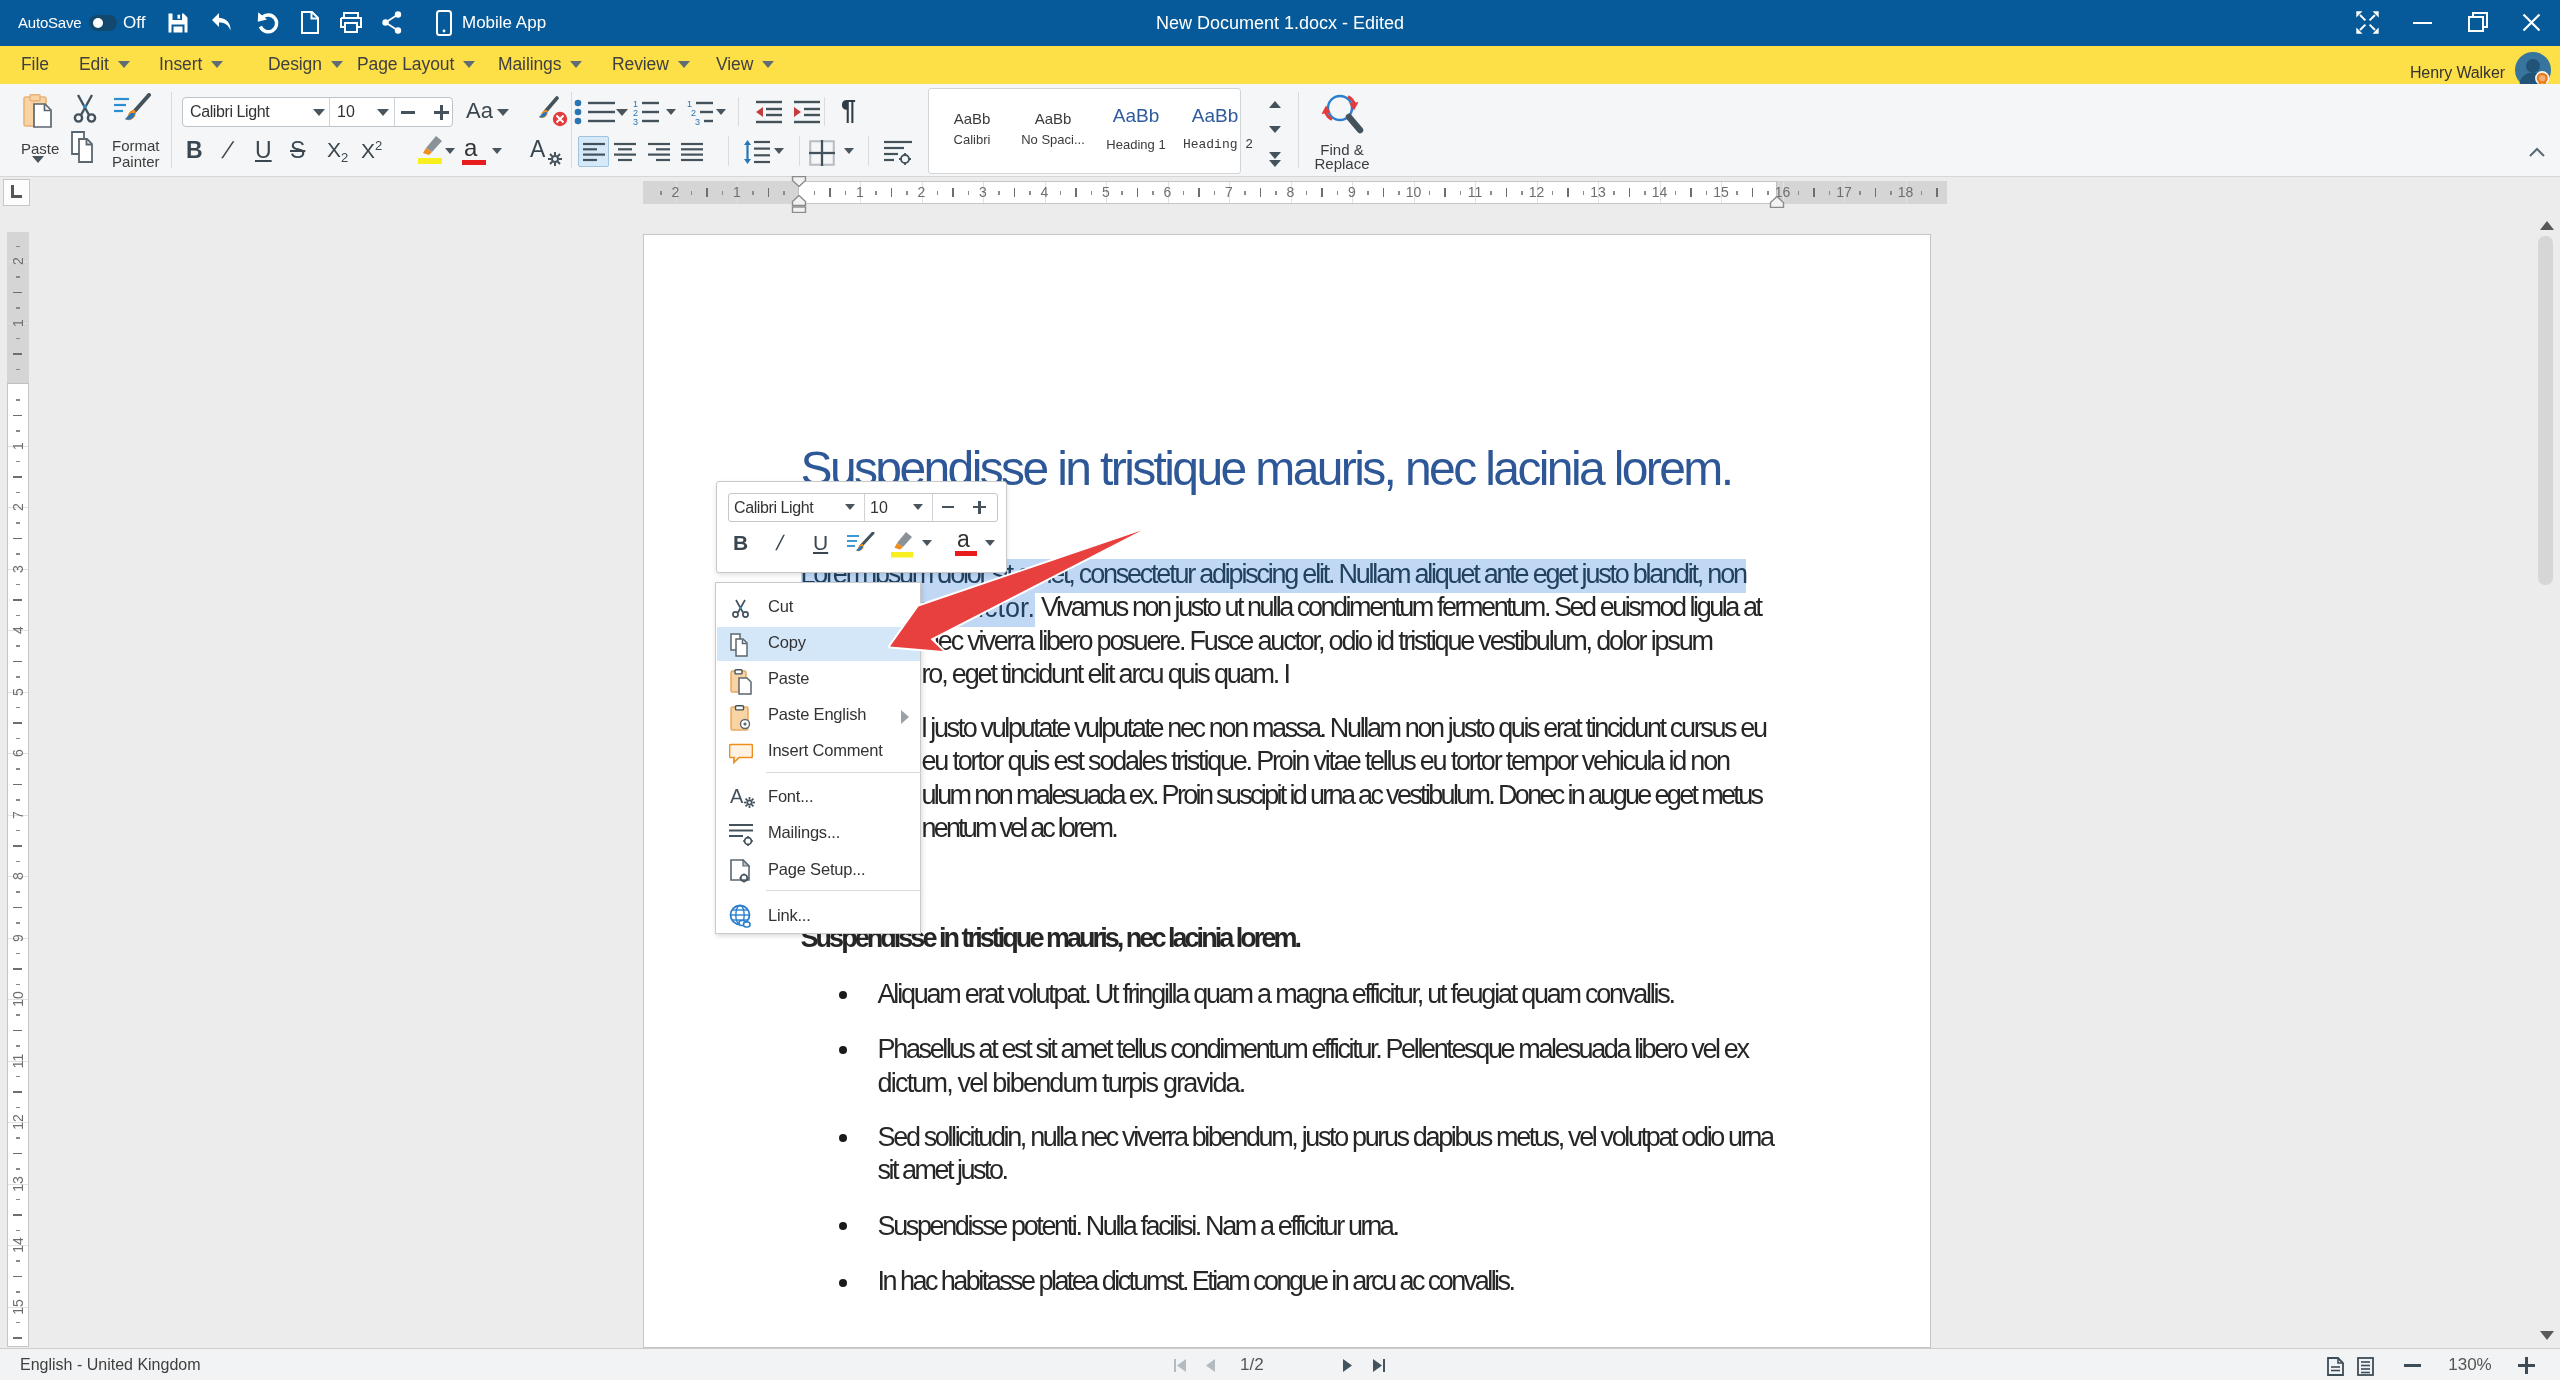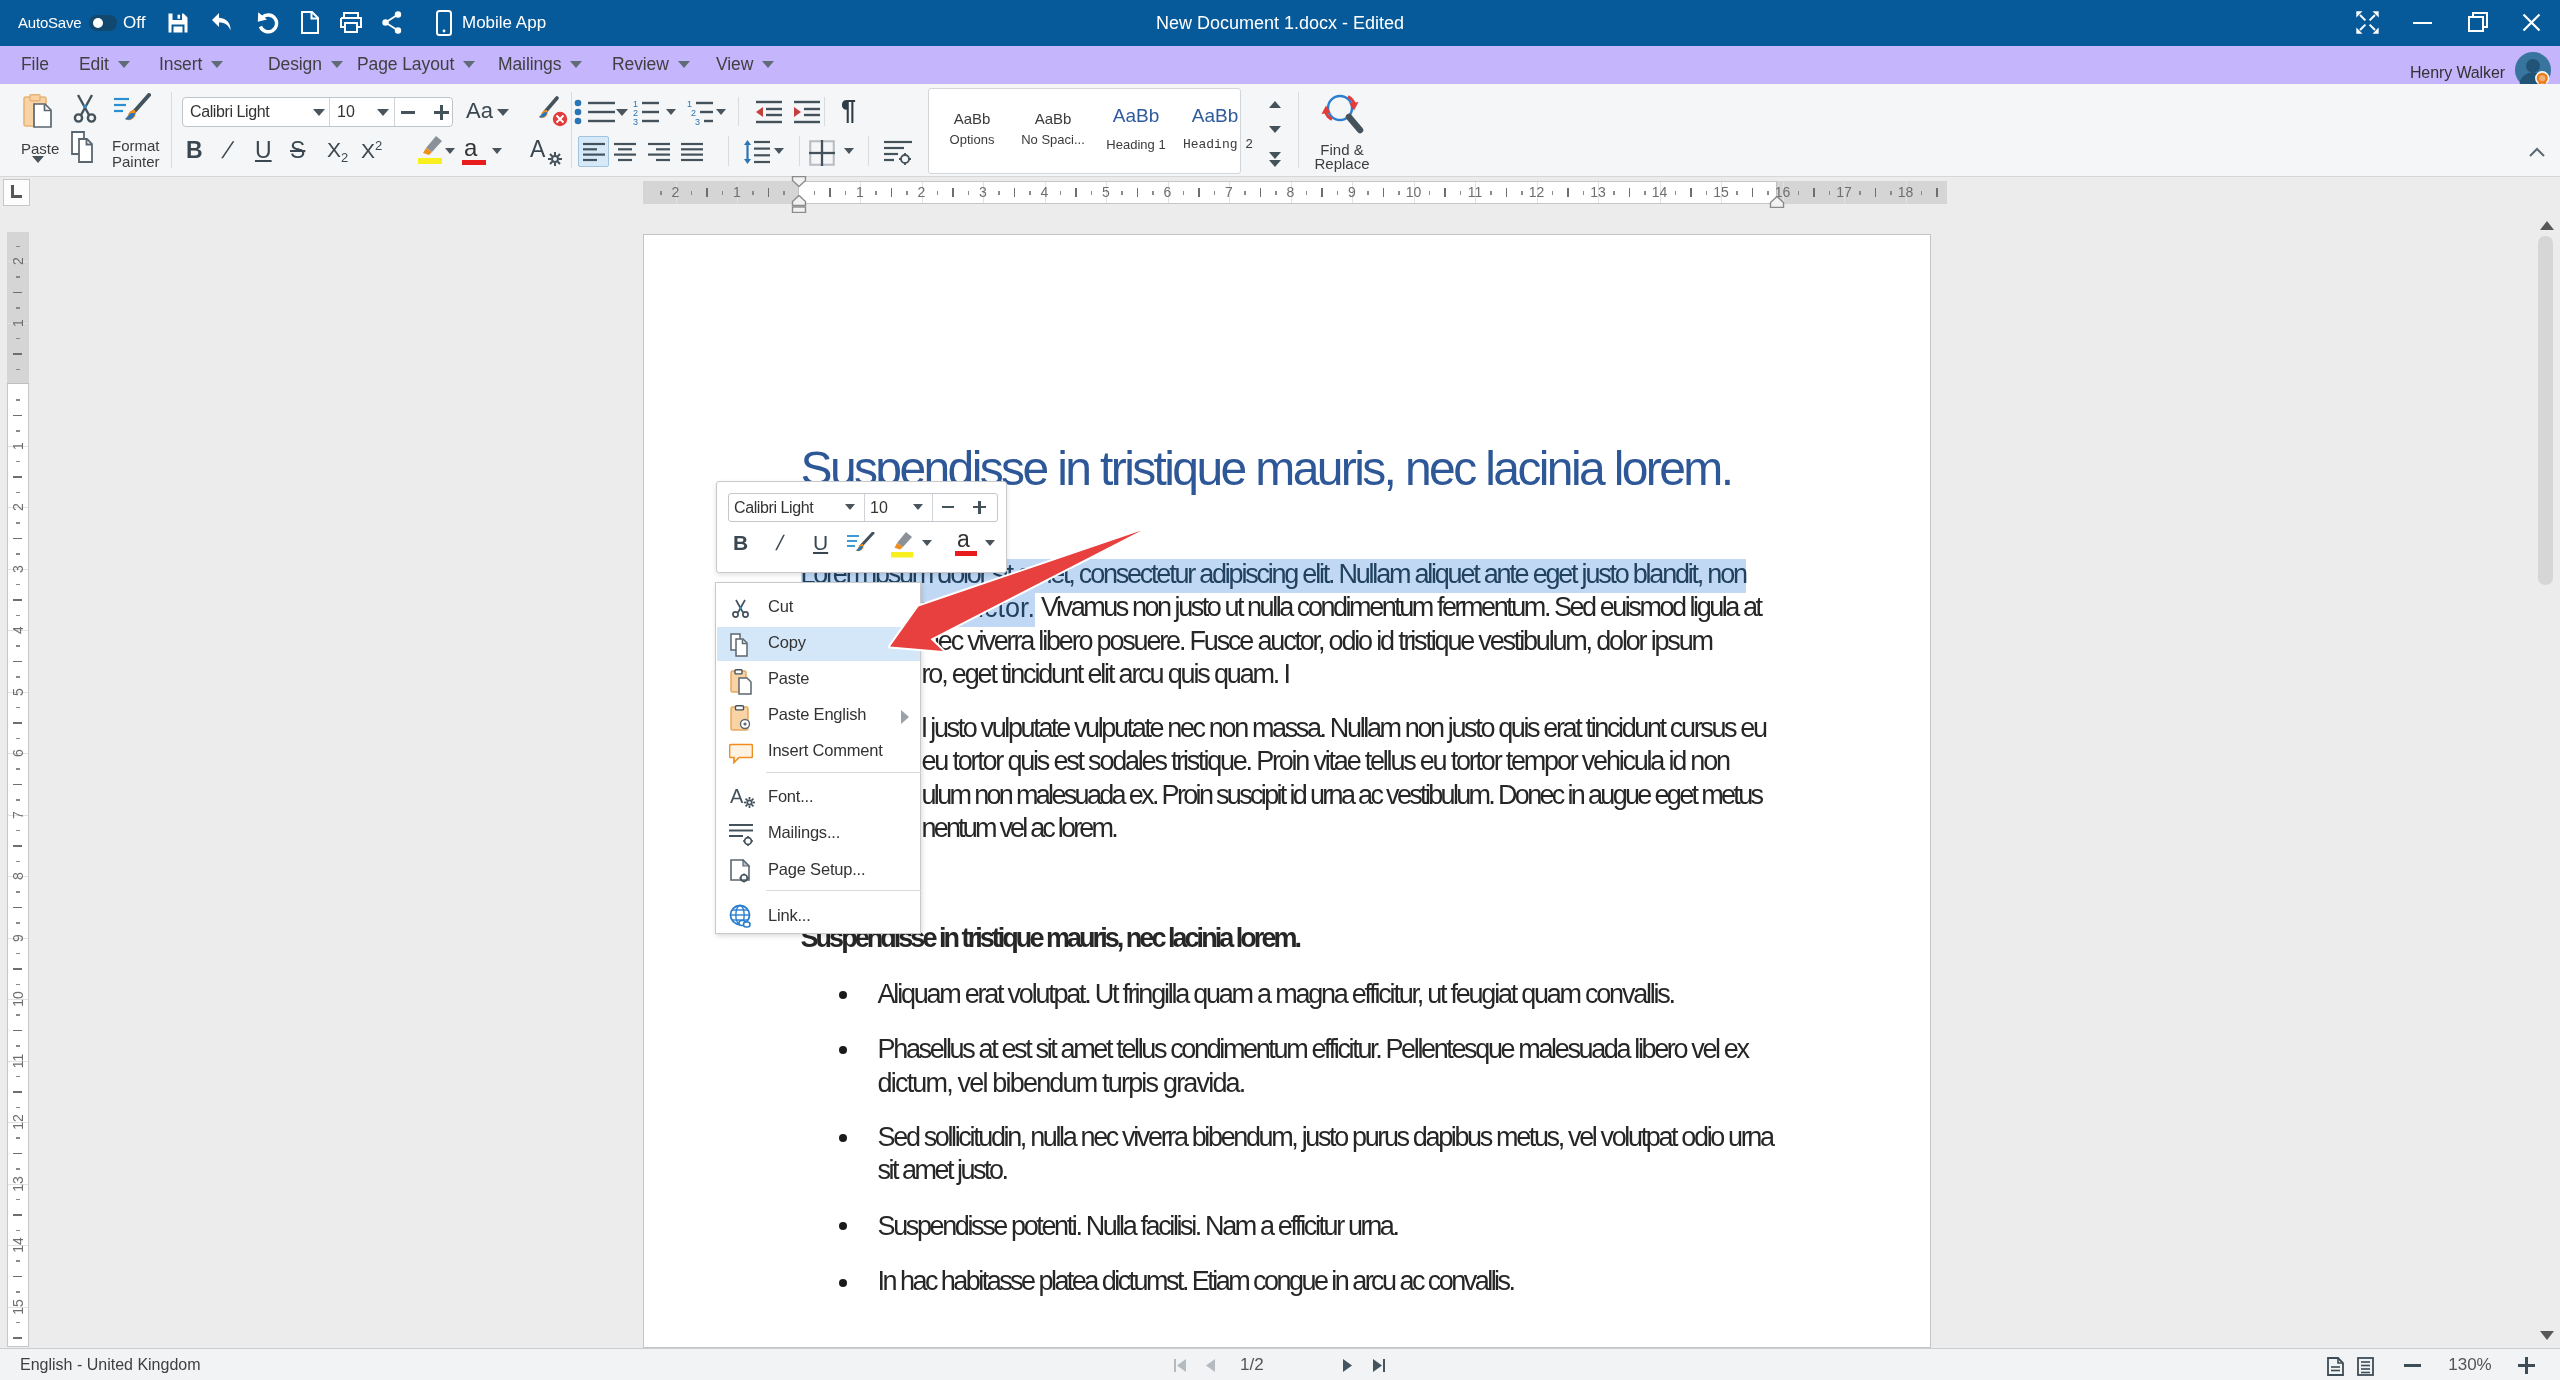--- a/index.html
+++ b/index.html
@@ -3,21 +3,21 @@
 <meta charset="utf-8">
 <style>
   * { margin:0; padding:0; box-sizing:border-box; }
   html,body { width:2560px; height:1380px; overflow:hidden; font-family:"Liberation Sans", sans-serif; }
   .abs { position:absolute; }
   body { position:relative; background:#ececec; }
   
   #titlebar { left:0; top:0; width:2560px; height:46px; background:#075a99; color:#fff; }
   #titlebar .txt { position:absolute; font-size:19px; line-height:46px; height:46px; white-space:nowrap; }
   
-  #menubar { left:0; top:46px; width:2560px; height:38px; background:#c4b5fd; }
+  #menubar { left:0; top:46px; width:2560px; height:38px; background:#fde047; }
   .mitem { position:absolute; top:0; height:38px; line-height:36px; font-size:17.5px; color:#404040; white-space:nowrap; letter-spacing:-0.1px; }
   .caret { display:inline-block; width:0; height:0; border-left:6px solid transparent; border-right:6px solid transparent; border-top:7px solid #5f6b75; vertical-align:middle; margin-left:9px; margin-top:-2px;}
   
   #ribbon { left:0; top:84px; width:2560px; height:93px; background:#f5f6f7; border-bottom:1px solid #d5d8da; }
   .vsep { position:absolute; top:8px; height:76px; width:1px; background:#d9dcdf; }
   .rlabel { position:absolute; font-size:17px; color:#444; white-space:nowrap; }
   .combo { position:absolute; background:#fff; border:1px solid #bfc4c9; border-radius:4px; }
   
   #page { left:643px; top:234px; width:1288px; height:1114px; background:#fff; border:1px solid #c5c5c5; }
   .bodyline { position:absolute; font-size:27px; color:#262626; white-space:nowrap; line-height:33.5px; height:34px; }
@@ -343,21 +343,21 @@
     <g stroke="#44525c" stroke-width="1.8">
         <line x1="21" y1="13" x2="21" y2="15"></line>
         <line x1="21" y1="23" x2="21" y2="25"></line>
         <line x1="15" y1="19" x2="17" y2="19"></line>
         <line x1="25" y1="19" x2="27" y2="19"></line>
       </g>
   </svg>
 
   <div class="abs" style="left:928px; top:4px; width:313px; height:86px; background:#fff; border:1px solid #d3d6d9; border-radius:3px;"></div>
   <div class="abs" style="left:940px; top:26px; width:64px; text-align:center; font-size:15px; color:#3b3b3b;">AaBb</div>
-  <div class="abs" style="left:940px; top:48px; width:64px; text-align:center; font-size:13px; color:#3b3b3b;">Options</div>
+  <div class="abs" style="left:940px; top:48px; width:64px; text-align:center; font-size:13px; color:#3b3b3b;">Calibri</div>
   <div class="abs" style="left:1019px; top:26px; width:68px; text-align:center; font-size:15px; color:#3b3b3b;">AaBb</div>
   <div class="abs" style="left:1012px; top:48px; width:82px; text-align:center; font-size:13px; color:#3b3b3b; white-space:nowrap;">No Spaci...</div>
   <div class="abs" style="left:1100px; top:21px; width:72px; text-align:center; font-size:19px; color:#2e5b9d;">AaBb</div>
   <div class="abs" style="left:1100px; top:53px; width:72px; text-align:center; font-size:13px; color:#3b3b3b;">Heading 1</div>
   <div class="abs" style="left:1179px; top:21px; width:72px; text-align:center; font-size:19px; color:#2e5b9d;">AaBb</div>
   <div class="abs" style="left:1182px; top:53px; width:72px; text-align:center; font-size:13px; color:#3b3b3b;font-family:Liberation Mono, monospace;">Heading 2</div>
   <div class="abs" style="left:1269px; top:17px; width:0; height:0; border-left:6px solid transparent; border-right:6px solid transparent; border-bottom:7px solid #44525c;"></div>
   <div class="abs" style="left:1269px; top:42px; width:0; height:0; border-left:6px solid transparent; border-right:6px solid transparent; border-top:7px solid #44525c;"></div>
   <div class="abs" style="left:1269px; top:68px; width:0; height:0; border-left:6px solid transparent; border-right:6px solid transparent; border-top:7px solid #44525c;"></div>
   <div class="abs" style="left:1269px; top:76px; width:0; height:0; border-left:6px solid transparent; border-right:6px solid transparent; border-top:7px solid #44525c;"></div>

